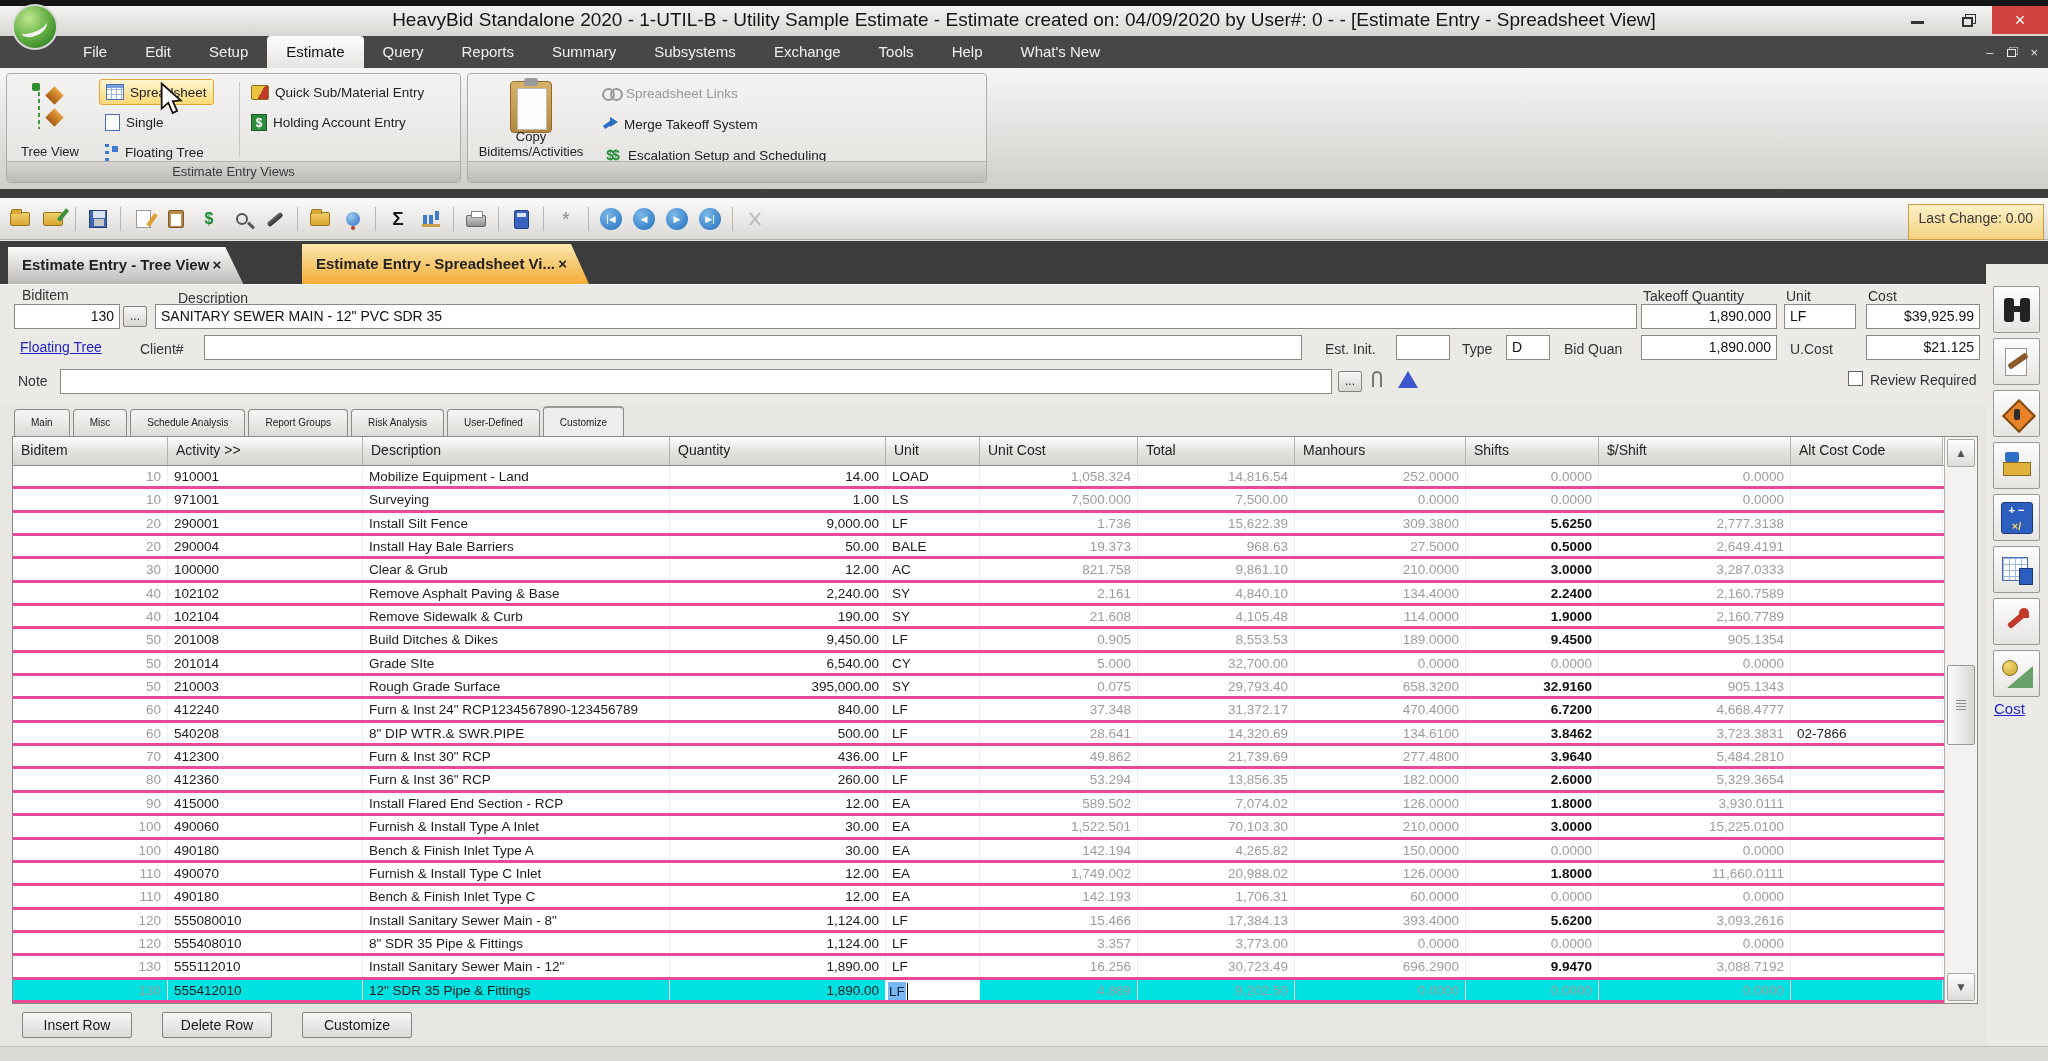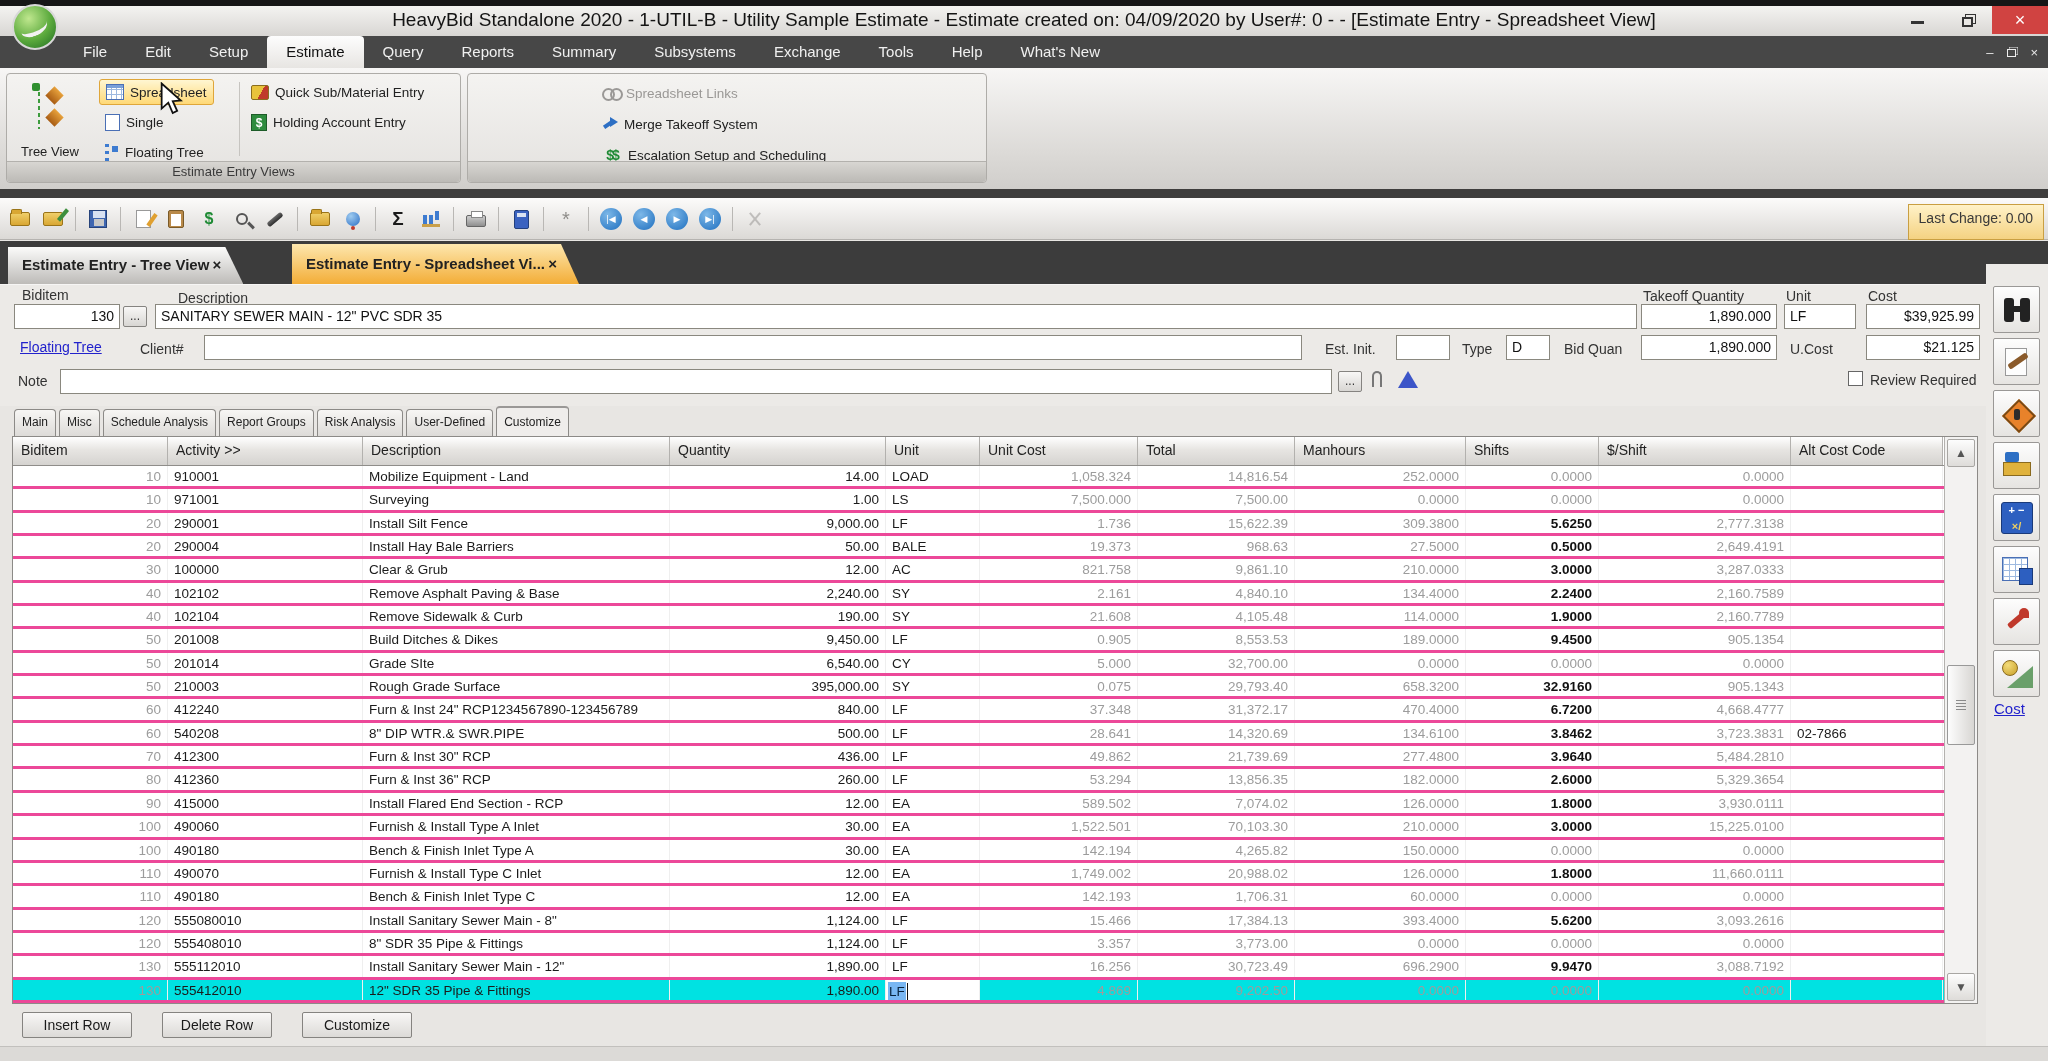--- a/index.html
+++ b/index.html
@@ -137,21 +137,21 @@
   .hinput.r{text-align:right;}
   .dots-btn{position:absolute;width:24px;height:21px;background:linear-gradient(#f8f7f6,#d8d6d3);
     border:1px solid #858380;border-radius:2px;font-size:12px;color:#333;text-align:center;line-height:18px;}
   .hlink{position:absolute;font-size:14px;color:#2222cc;text-decoration:underline;}
   .clip-icon{position:absolute;width:10px;height:16px;border:2px solid #777;border-radius:5px 5px 0 0;border-bottom:none;}
   .tri-icon{position:absolute;width:0;height:0;border-left:10px solid transparent;border-right:10px solid transparent;border-bottom:17px solid #3c55c8;}
   .chkbox{position:absolute;width:15px;height:15px;background:#fff;border:1px solid #666;}
 
   
   #subtabs{position:absolute;left:14px;top:406px;height:30px;display:flex;align-items:flex-end;}
-  .subtab{padding:0 7px;line-height:25px;height:27px;font-size:12px;color:#222;margin-right:3px;
+  .subtab{padding:0 16px;line-height:25px;height:27px;font-size:10px;color:#222;margin-right:3px;
     border:1px solid #8c8a87;border-bottom:none;border-radius:4px 4px 0 0;background:linear-gradient(#f7f6f4,#dddbd8);}
   .subtab.active{height:30px;line-height:29px;background:#efedeb;border-top:2px solid #9a9896;position:relative;z-index:3;}
 
   
   #gridpanel{position:absolute;left:12px;top:436px;width:1966px;height:568px;border:1px solid #8c8a87;background:#fff;}
   #grid-header{display:grid;grid-template-columns:155px 195px 307px 216px 94px 158px 157px 171px 133px 192px 152px;height:29px;border-bottom:1px solid #8f8d8a;}
   .gh-cell{background:linear-gradient(#ffffff,#e7e5e2 45%,#d5d3d0);border-right:1px solid #b3b1ae;
     font-size:14px;color:#222;line-height:27px;padding:0 8px;white-space:nowrap;overflow:hidden;}
   #grid-body{position:relative;height:537px;overflow:hidden;}
   .g-row{display:grid;grid-template-columns:155px 195px 307px 216px 94px 158px 157px 171px 133px 192px 152px;height:23.35px;border-bottom:3px solid #ec4899;background:#fff;}
@@ -273,20 +273,24 @@
       <span>Quick Sub/Material Entry</span>
     </div>
     <div class="smallbtn" style="left:238px;top:35px;">
       <span class="ri ri-hold">$</span>
       <span>Holding Account Entry</span>
     </div>
     <div class="glabel">Estimate Entry Views</div>
   </div>
 
   <div class="rgroup" id="rg2">
+    <div class="bigbtn" style="left:8px;width:110px;">
+      <span class="ri ri-clip"></span>
+      <div class="blabel">Copy Biditems/Activities</div>
+    </div>
     <div class="smallbtn disabled" style="left:128px;top:6px;">
       <span class="ri ri-links"></span>
       <span>Spreadsheet Links</span>
     </div>
     <div class="smallbtn" style="left:128px;top:37px;">
       <span class="ri ri-merge"></span>
       <span>Merge Takeoff System</span>
     </div>
     <div class="smallbtn" style="left:128px;top:68px;">
       <span class="ri ri-esc">$$</span>
@@ -371,21 +375,21 @@
       <div class="tb-btn">
         <span class="tbi tbi-cut" style="opacity: 0.55;"></span>
       </div>
     </div>
   <div id="last-change">Last Change: 0.00</div>
 </div>
 
 <div id="tabstrip">
   <span class="chev">›</span>
 <div class="doc-tab" style="left: 8px;"><span class="doc-tab-label">Estimate Entry - Tree View</span><span class="doc-tab-close">×</span></div>
-    <div class="doc-tab active" style="left: 292px; margin-top: 28px;"><span class="doc-tab-label">Estimate Entry - Spreadsheet Vi...</span><span class="doc-tab-close">×</span></div>
+    <div class="doc-tab active" style="left: 302px; margin-top: 28px;"><span class="doc-tab-label">Estimate Entry - Spreadsheet Vi...</span><span class="doc-tab-close">×</span></div>
   </div>
 
 <div id="headerpanel">
   <div class="hlabel" style="left:22px;top:2px;">Biditem</div>
   <div class="hinput r" style="left:14px;top:19px;width:106px;">130</div>
   <div class="dots-btn" style="left:123px;top:21px;">...</div>
 
   <div class="hlabel" style="left:178px;top:5px;">Description</div>
   <div class="hinput" style="left:155px;top:19px;width:1482px;">SANITARY SEWER MAIN - 12" PVC SDR 35</div>
 

